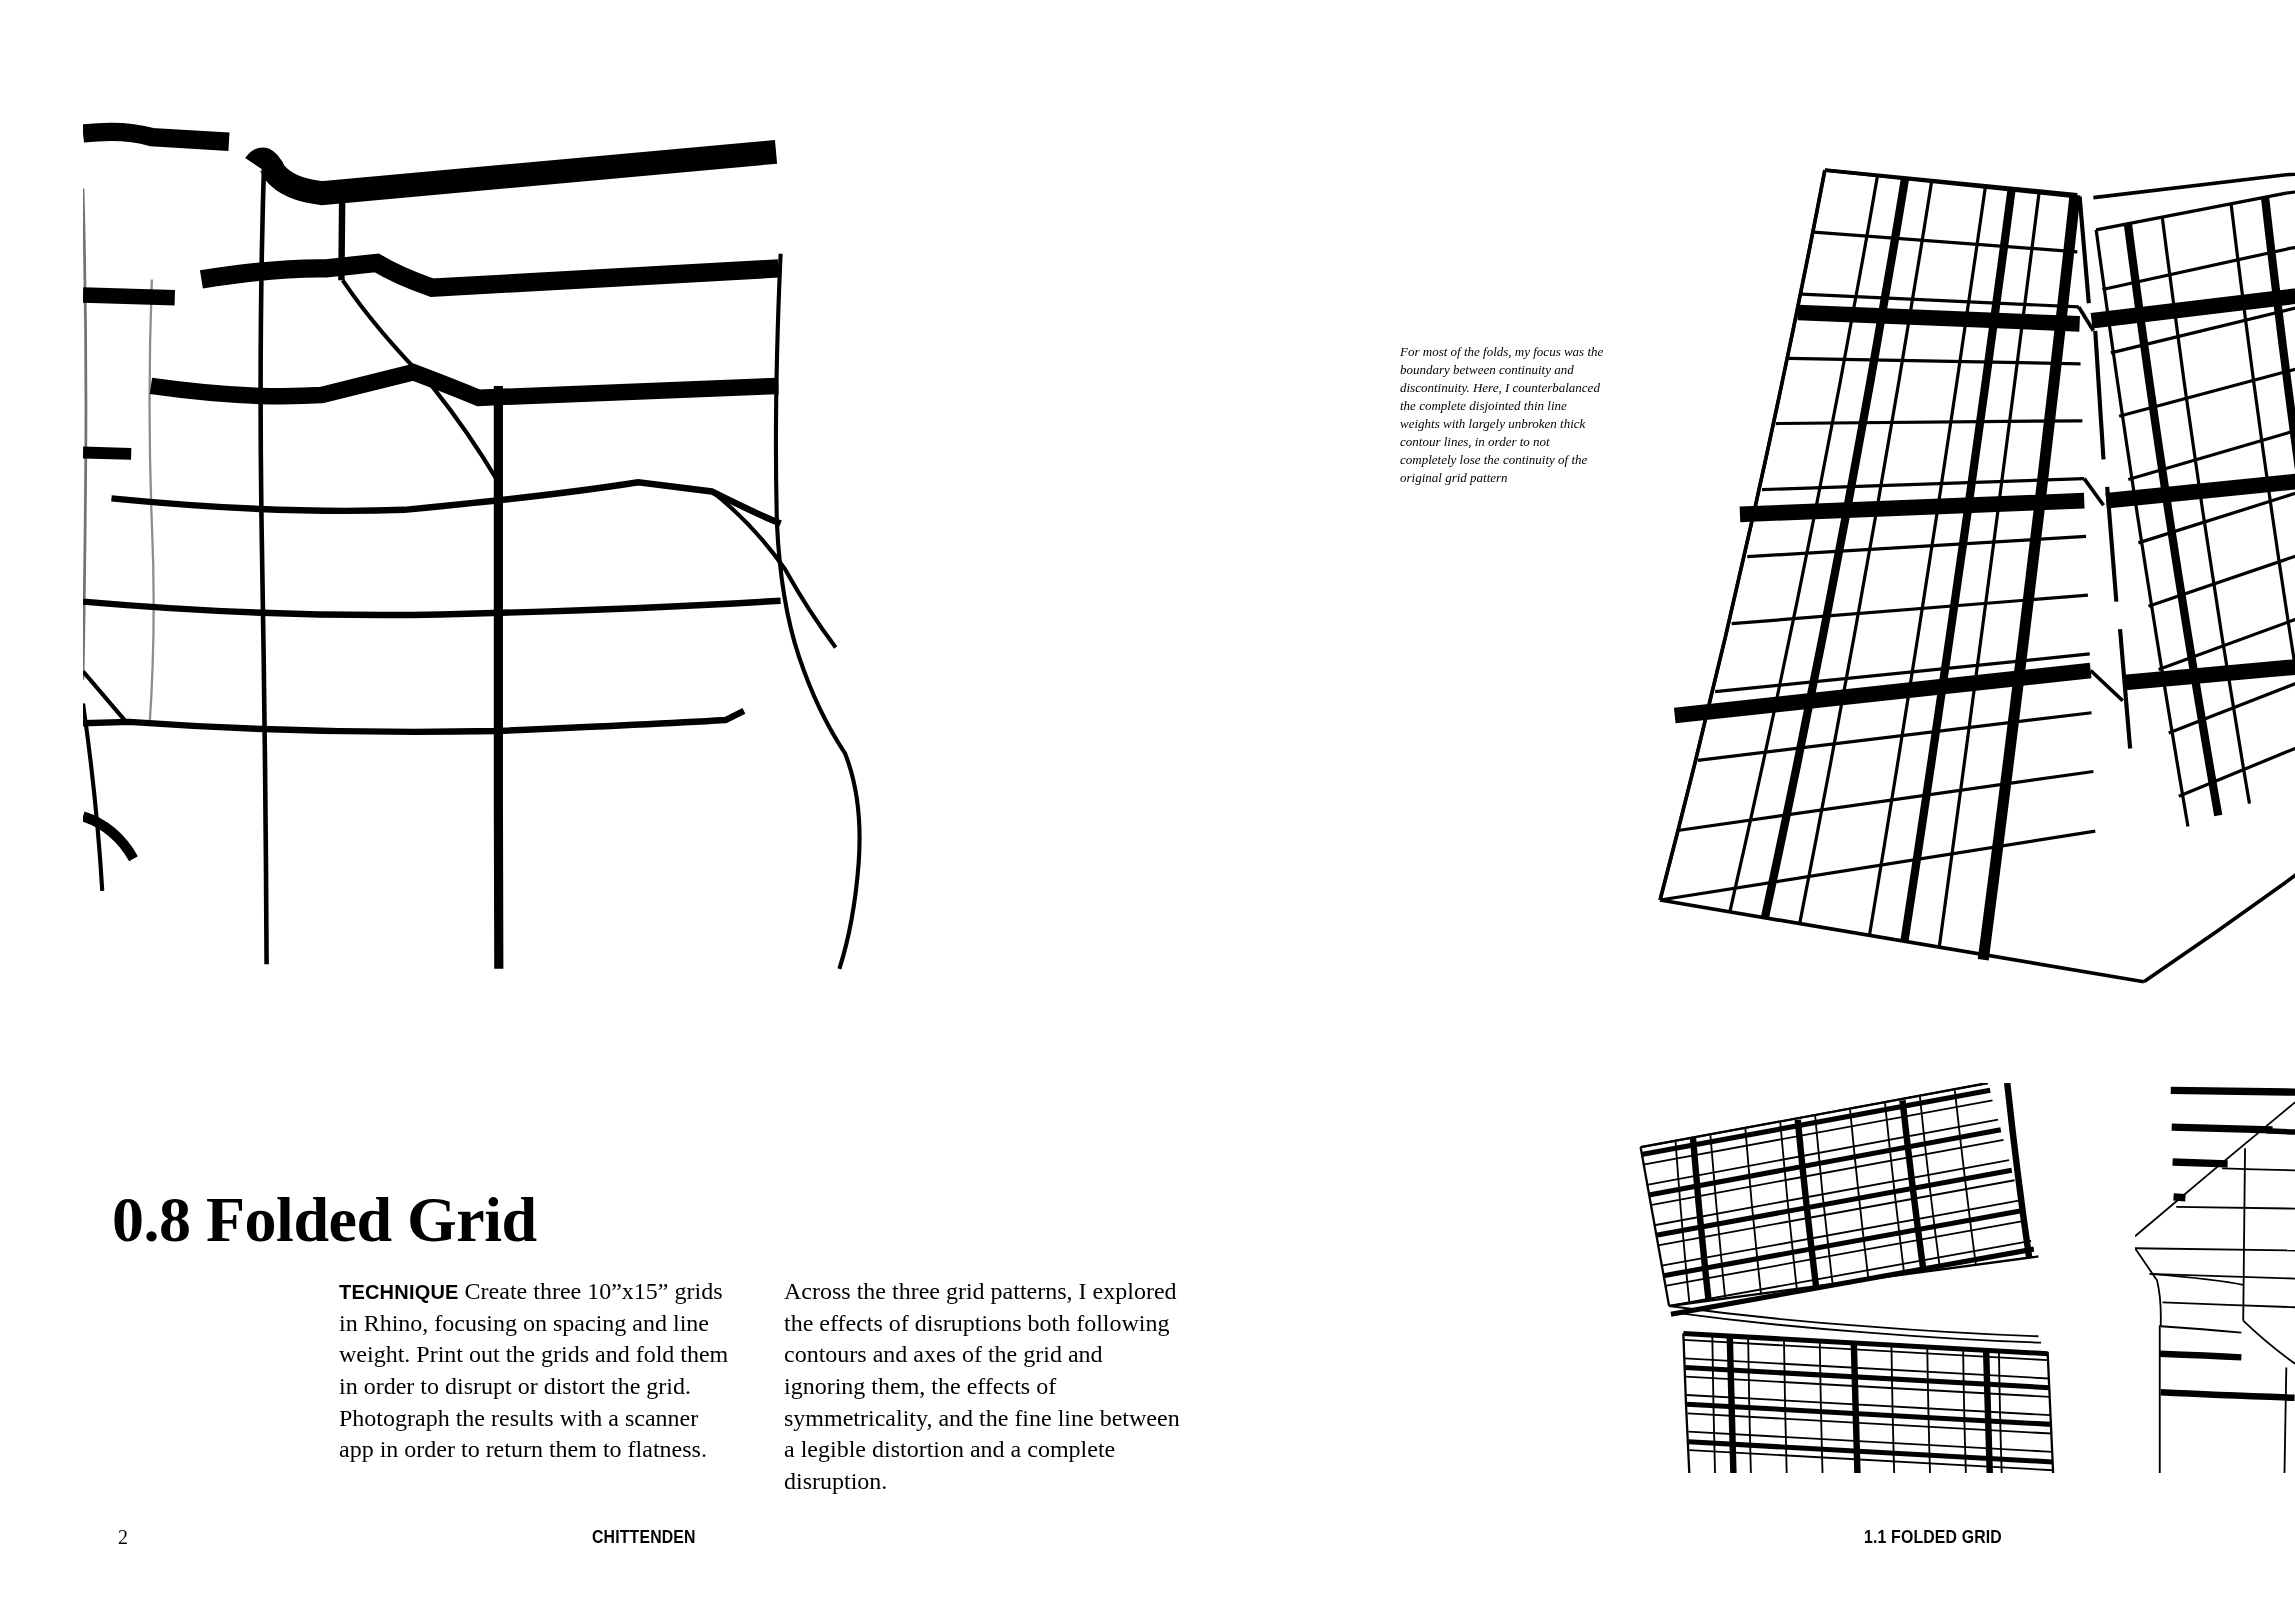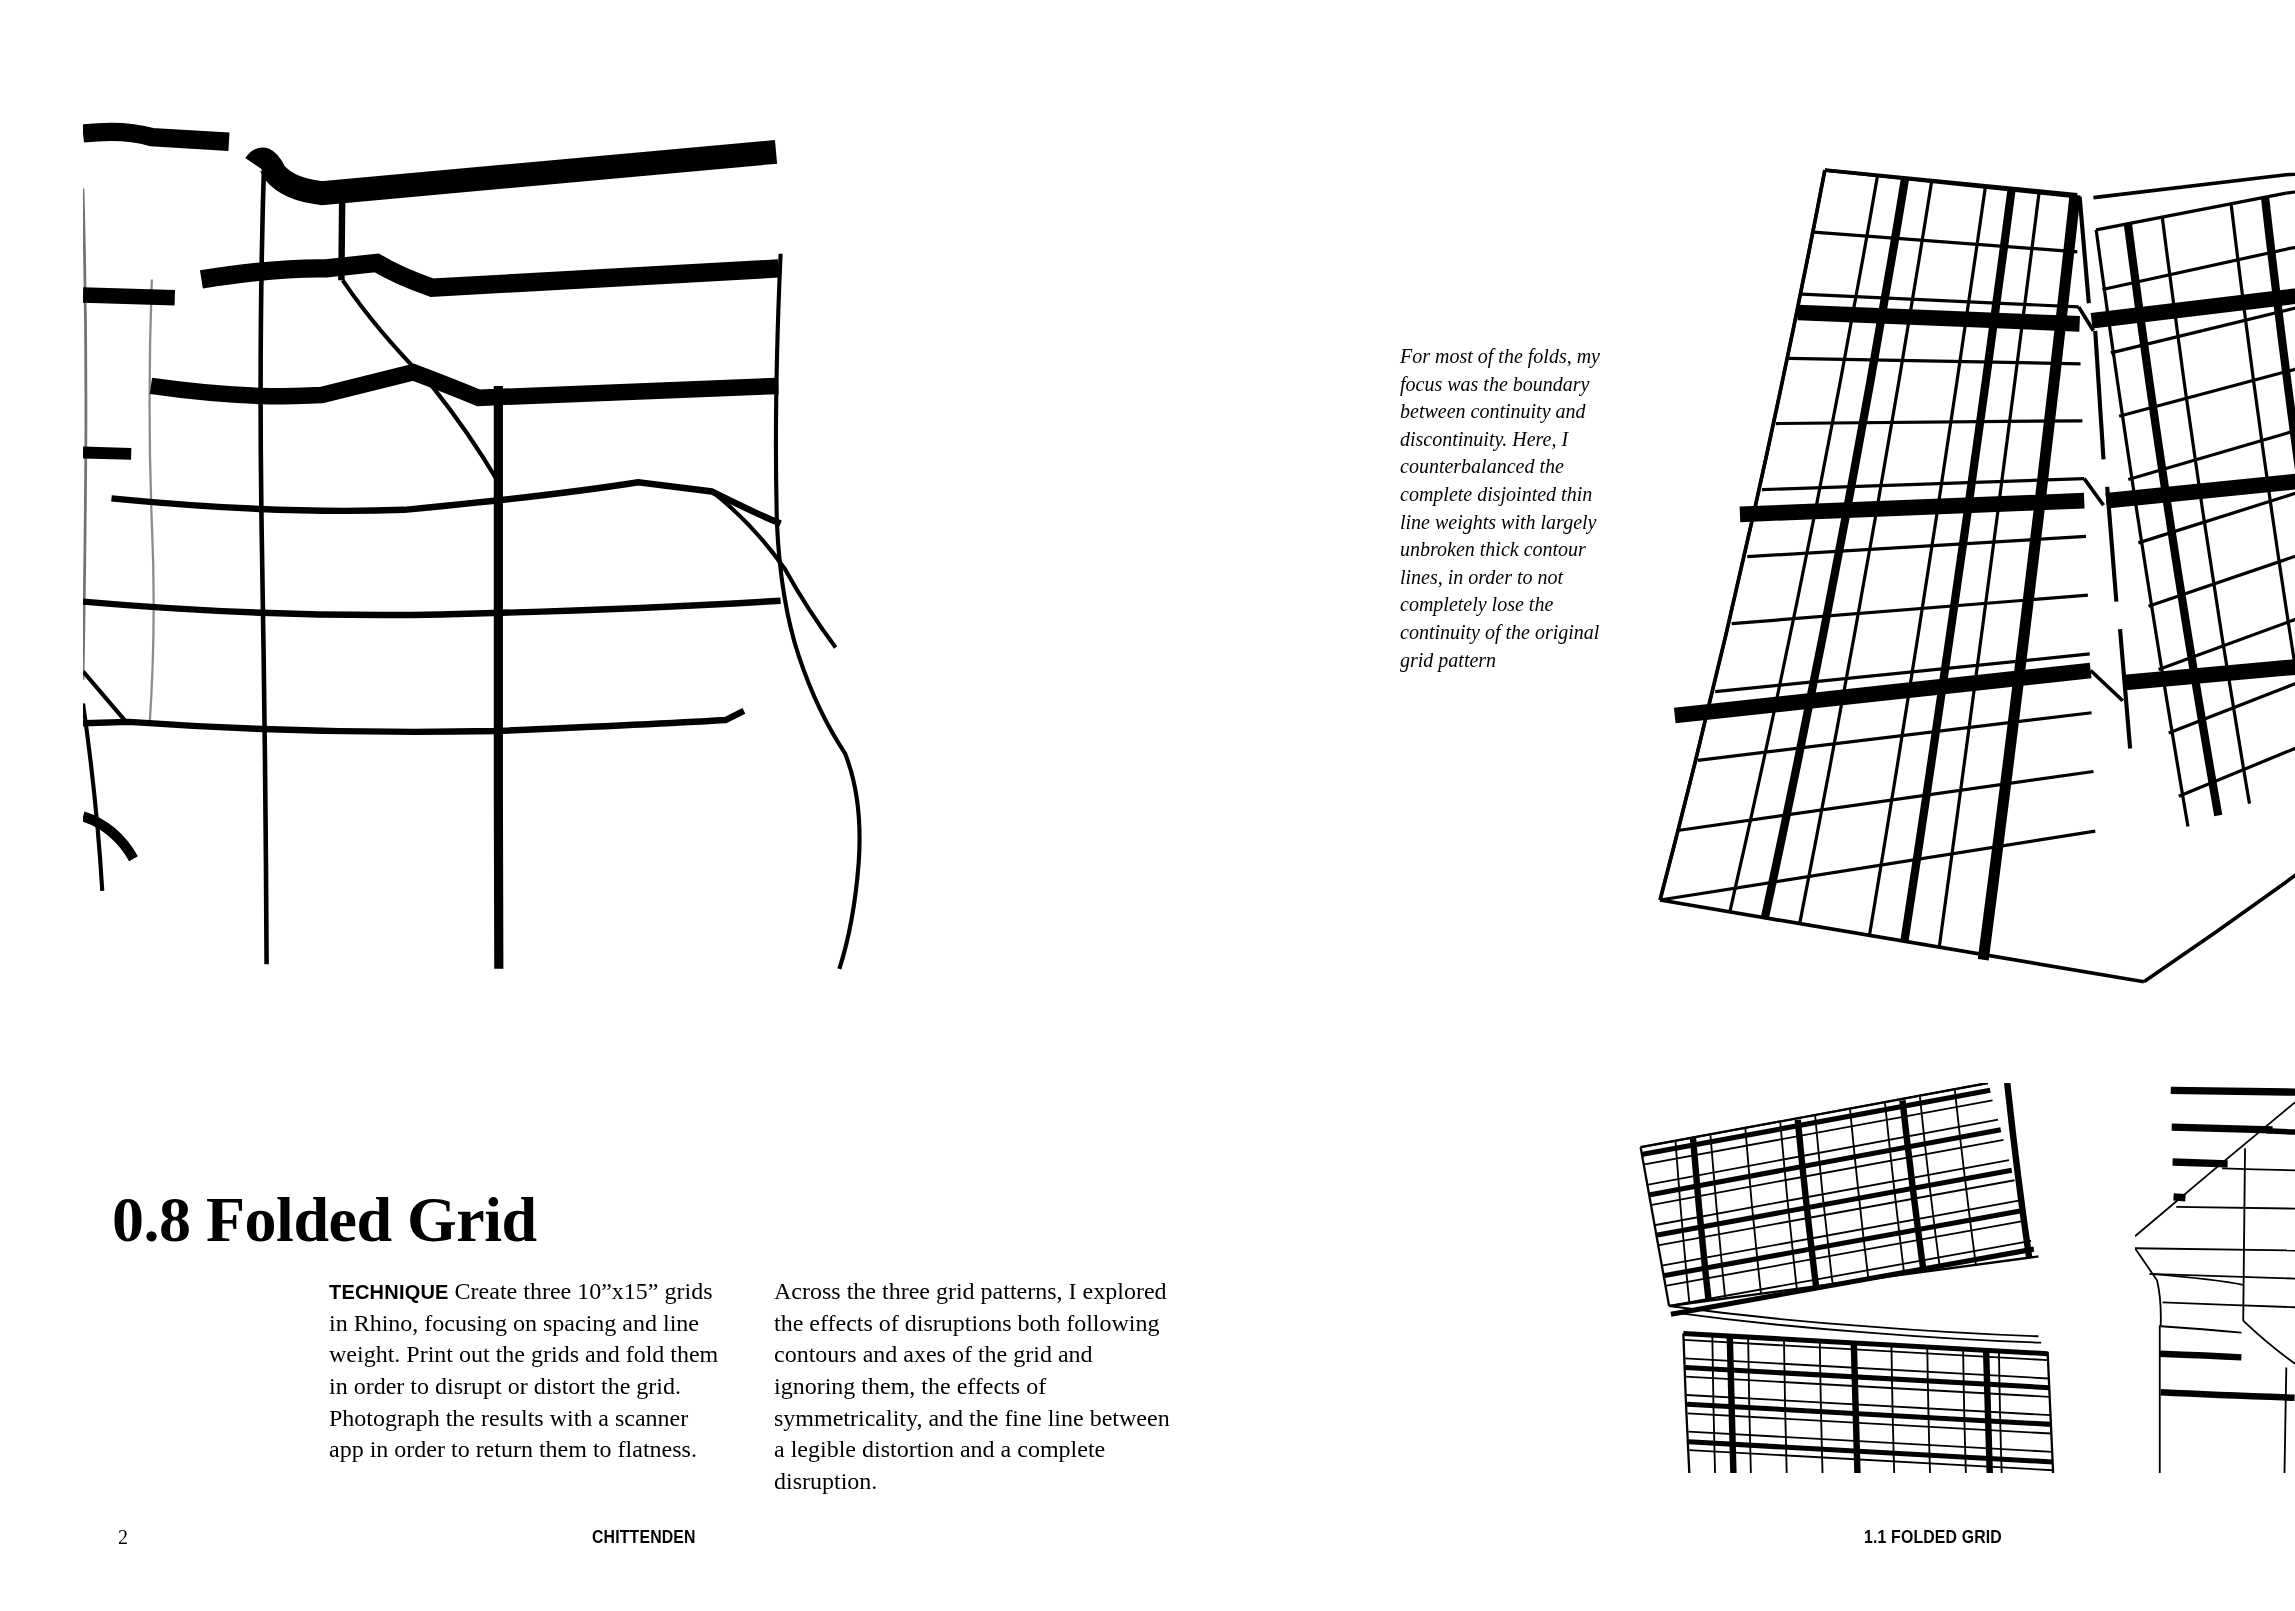--- a/index.html
+++ b/index.html
@@ -46,21 +46,21 @@
   }
   #left-title .num {
     font-weight: 700;
   }
   #left-title .rest {
     font-weight: 700;
   }
 
   #body-cols {
     position: absolute;
-    left: 329px;
+    left: 339px;
     top: 1276px;
     width: 845px;
     display: flex;
     gap: 46px;
   }
   .body-col {
     width: 399px;
     font-family: "Liberation Serif", serif;
     font-size: 24px;
     line-height: 1.32;
@@ -75,21 +75,21 @@
   }
 
   
   #side-caption {
     position: absolute;
     left: 1400px;
     top: 343px;
     width: 207px;
     font-family: "Liberation Serif", serif;
     font-style: italic;
-    font-size: 20px;
+    font-size: 13px;
     line-height: 1.38;
     text-align: left;
   }
 
   #main-art {
     left: 1616px;
     top: 138px;
     width: 863px;
     height: 863px;
   }

